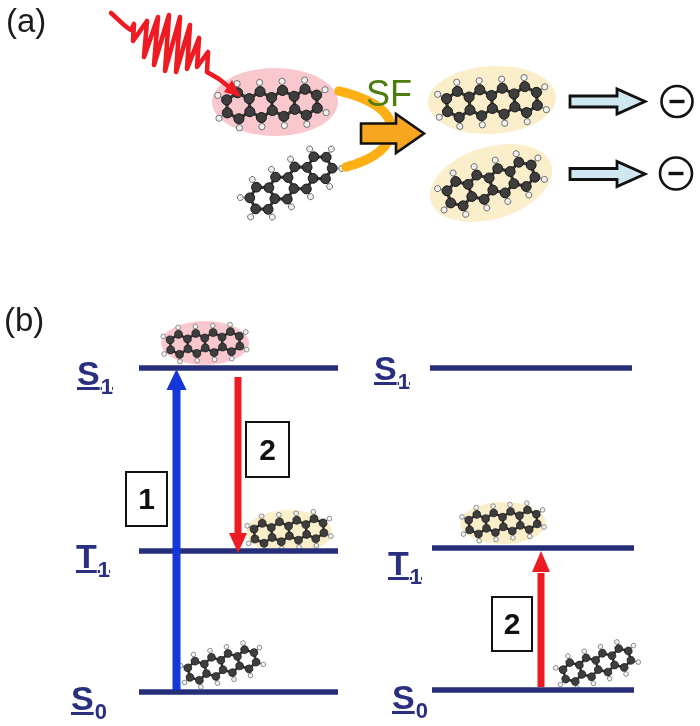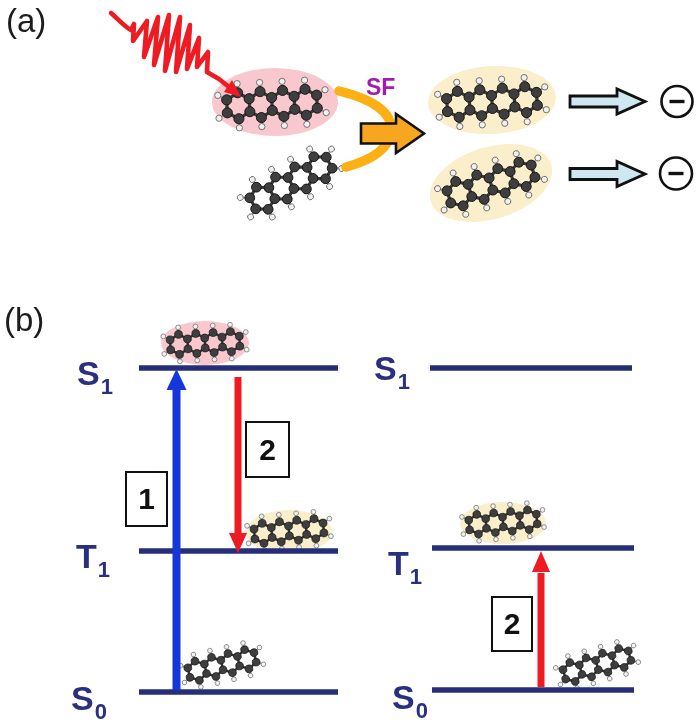--- a/index.html
+++ b/index.html
@@ -23,22 +23,22 @@
   .blue-head{fill:var(--blue);}
   .red-head{fill:var(--red);}
   .block-orange{fill:var(--orange);stroke:#111;stroke-width:2.6;stroke-linejoin:miter;}
   .block-blue{fill:var(--lightblue);stroke:#111;stroke-width:2.8;stroke-linejoin:miter;}
   .bracket{fill:none;stroke:var(--bracket);stroke-width:9.5;stroke-linecap:round;}
   .squig{fill:none;stroke:var(--red);stroke-width:4.6;stroke-linecap:round;stroke-linejoin:round;}
   .ecirc{fill:#fff;stroke:#111;stroke-width:2.6;}
   .eminus{stroke:#111;stroke-width:3.4;stroke-linecap:butt;}
   
   .plabel{position:absolute;font-size:33px;color:#1c1c1c;line-height:1;}
-  .sf{position:absolute;font-size:23px;font-weight:700;color:#a21caf;line-height:1;}
-  .lvl-label{position:absolute;font-size:34px;font-weight:bold;color:var(--navy);line-height:1;white-space:nowrap;}
+  .sf{position:absolute;font-size:36px;font-weight:400;color:#4d7c0f;line-height:1;}
+  .lvl-label{position:absolute;font-size:34px;font-weight:bold;color:var(--navy);line-height:1;white-space:nowrap;text-decoration:underline;}
   .lvl-label .sub{font-size:22px;position:relative;top:9px;left:1px;}
   .step-box{position:absolute;background:#fff;border:2.5px solid #111;display:flex;align-items:center;justify-content:center;font-size:30px;font-weight:bold;color:#111;box-sizing:border-box;}
 </style>
 </head>
 <body>
 
 <div id="stage">
 
   <svg id="gfx" width="700" height="726" viewBox="0 0 700 726">
     <defs>

